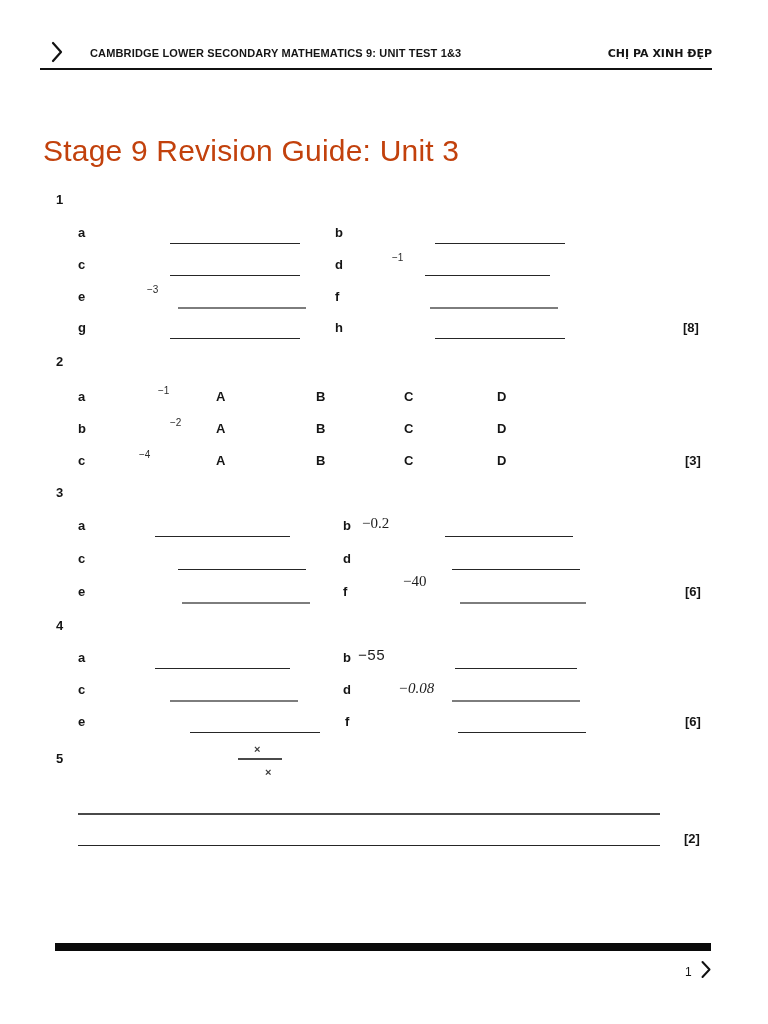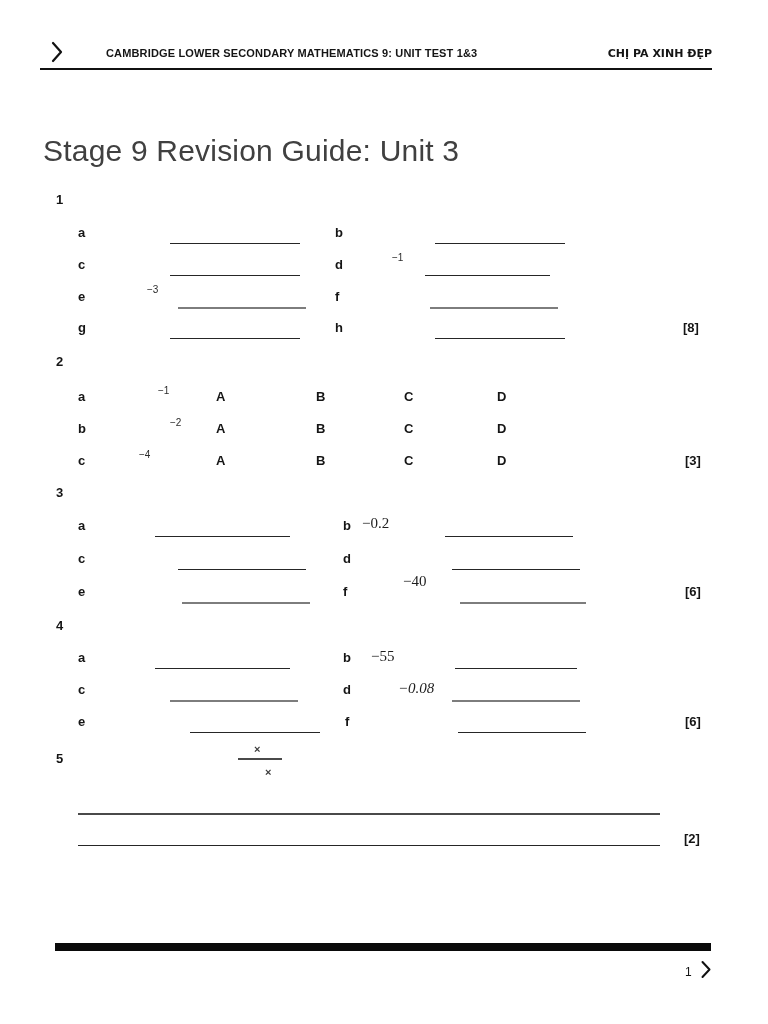--- a/index.html
+++ b/index.html
@@ -10,21 +10,21 @@
     font-family:"Liberation Sans","DejaVu Sans",sans-serif;
   }
   .abs { position:absolute; line-height:1; }
 
   
   .hdr-title { font-size:11px; font-weight:bold; letter-spacing:.15px; white-space:nowrap; }
   .hdr-author { font-size:11px; font-weight:bold; font-family:"DejaVu Sans","Liberation Sans",sans-serif; white-space:nowrap; text-align:right; }
   .hdr-rule { height:2px; background:#111; }
 
   
-  .doc-title { font-size:30px; font-weight:400; letter-spacing:.2px; color:#404040; white-space:nowrap; }
+  .doc-title { font-size:30px; font-weight:400; letter-spacing:.2px; color:#c2410c; white-space:nowrap; }
 
   
   .qnum  { font-size:13px; font-weight:bold; }
   .qlbl  { font-size:13px; font-weight:bold; }
   .opt   { font-size:13px; font-weight:bold; }
   .sup   { font-size:10px; font-weight:400; color:#2b2b2b; }
   .mathv { font-size:15px; font-family:"Liberation Serif","DejaVu Serif",serif; color:#1d1d1d; white-space:nowrap; }
   .marks { font-size:13px; font-weight:bold; }
 
   .line      { height:0; border-top:1.4px solid #262626; }
@@ -39,21 +39,21 @@
 </head>
 <body>
 
 <div class="page">
 
   <span class="abs" style="left:50px; top:40px;">
     <svg width="14" height="24" viewBox="0 0 14 24">
         <path d="M3 3 L11 12 L3 21" stroke="#111" stroke-width="2.2" fill="none" stroke-linecap="round" stroke-linejoin="round"></path>
       </svg>
   </span>
-  <span class="abs hdr-title" style="left:90px; top:48px;margin-left:16px;">CAMBRIDGE LOWER SECONDARY MATHEMATICS 9: UNIT TEST 1&amp;3</span>
+  <span class="abs hdr-title" style="left:90px; top:48px;">CAMBRIDGE LOWER SECONDARY MATHEMATICS 9: UNIT TEST 1&amp;3</span>
   <span class="abs hdr-author" style="right:56px; top:48px;">CHỊ PA XINH ĐẸP</span>
   <div class="abs hdr-rule" style="left:40px; top:68px; width:672px;"></div>
 
   <h1 class="abs doc-title" style="left:43px; top:136px;">Stage 9 Revision Guide: Unit 3</h1>
 
   <span class="abs qnum" style="left:56px; top:193px;">1</span>
 
   <span class="abs qlbl" style="left:78px;  top:226px;">a</span>
   <div class="abs line" style="left:170px; top:243px; width:130px;"></div>
   <span class="abs qlbl" style="left:335px; top:226px;">b</span>
@@ -119,21 +119,21 @@
   <div class="abs line gray" style="left:182px; top:602px; width:128px;"></div>
   <span class="abs qlbl" style="left:343px; top:585px;">f</span>
   <div class="abs line gray" style="left:460px; top:602px; width:126px;"></div>
   <span class="abs marks" style="left:685px; top:585px;">[6]</span>
 
   <span class="abs qnum" style="left:56px; top:619px;">4</span>
 
   <span class="abs qlbl" style="left:78px;  top:651px;">a</span>
   <div class="abs line" style="left:155px; top:668px; width:135px;"></div>
   <span class="abs qlbl" style="left:343px; top:651px;">b</span>
-  <span class="abs mathv" style="left:371px; top:649px;">−55</span>
+  <span class="abs mathv" style="left:358px; top:649px;font-family:Liberation Mono, monospace;">−55</span>
   <div class="abs line" style="left:455px; top:668px; width:122px;"></div>
 
   <span class="abs qlbl" style="left:78px;  top:683px;">c</span>
   <div class="abs line gray" style="left:170px; top:700px; width:128px;"></div>
   <span class="abs qlbl" style="left:343px; top:683px;">d</span>
   <span class="abs mathv" style="left:398px; top:681px;font-style:italic;">−0.08</span>
   <div class="abs line gray" style="left:452px; top:700px; width:128px;"></div>
 
   <span class="abs qlbl" style="left:78px;  top:715px;">e</span>
   <div class="abs line" style="left:190px; top:732px; width:130px;"></div>

